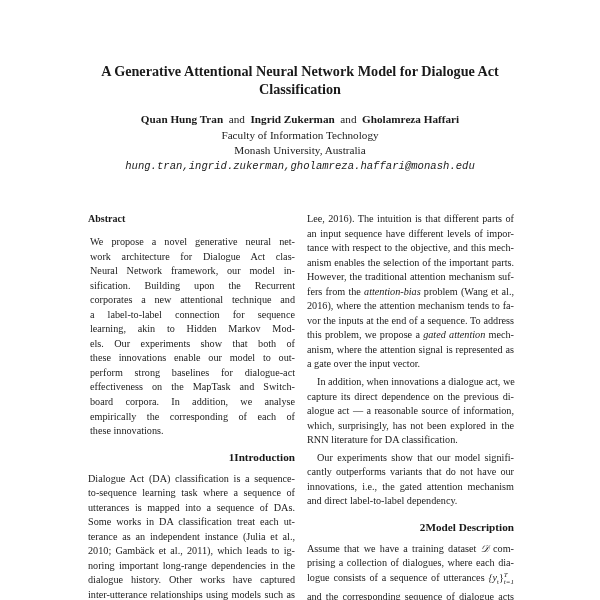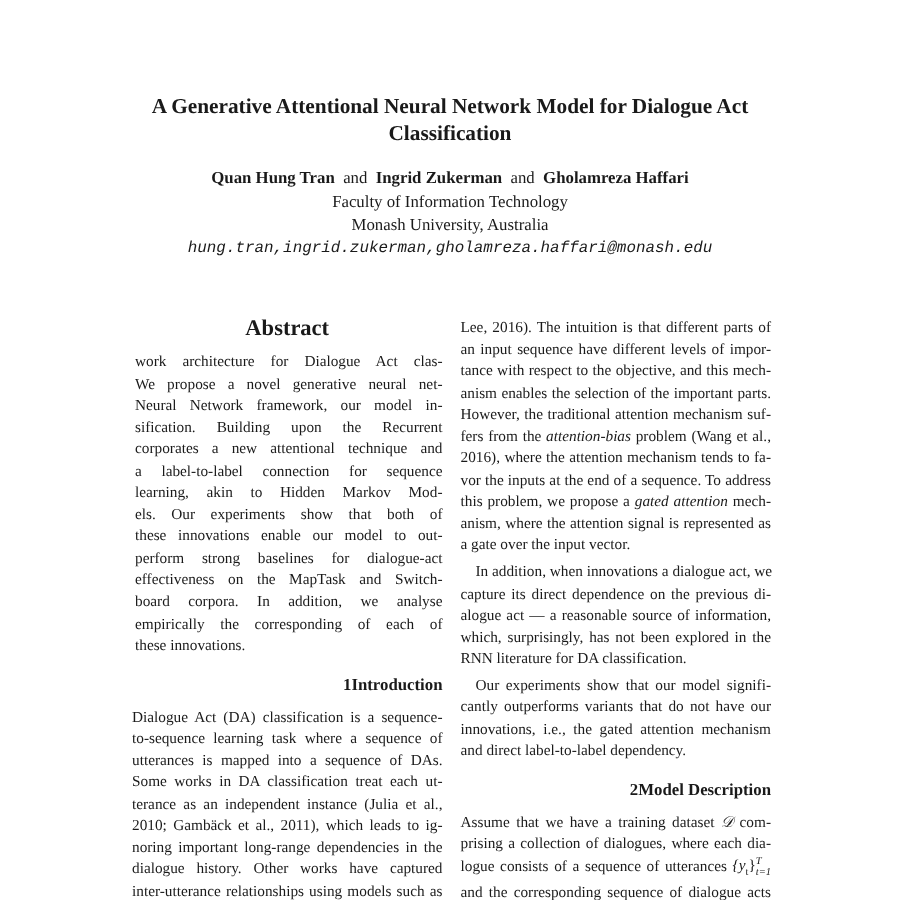--- a/index.html
+++ b/index.html
@@ -6,21 +6,21 @@
   body { width: 600px; height: 600px; overflow: hidden; position: relative;
          font-family: "Liberation Serif", serif; color: #1a1a1a; }
   .title { position: absolute; left: 60px; width: 480px; top: 62px; text-align: center;
            font-weight: bold; font-size: 14.2px; line-height: 18px; }
   .authors { position: absolute; left: 60px; width: 480px; top: 112px; text-align: center;
              font-size: 11.2px; line-height: 15.5px; }
   .authors b { font-weight: bold; }
   .email { font-family: "Liberation Mono", monospace; font-size: 10.6px; font-style: italic; }
   .col { position: absolute; top: 212px; font-size: 10.2px; line-height: 14.55px; text-align: justify; }
   .left { left: 88px; width: 207px; }
-  .abstract-head { text-align: center; font-weight: bold; font-size: 15px; margin: 0 0 9px 0; line-height: 14px; }
+  .abstract-head { font-weight: bold; font-size: 10px; margin: 0 0 9px 0; line-height: 14px; }
   .abstract { margin: 0 0 0 2px; width: 205px; }
   .right { left: 307px; width: 207px; }
   .sec-head { font-weight: bold; font-size: 11.2px; margin: 11px 0 8px 0; line-height: 14px; text-align: right; }
   .sec-head .num { display: inline-block; width: 19px; }
   .line { display: block; text-align: justify; text-align-last: justify; white-space: nowrap; }
   .line.last { text-align-last: left; }
   i { font-style: italic; }
 </style>
 </head>
 <body>
@@ -39,22 +39,22 @@
     <b>Gholamreza Haffari</b>
   </div>
   <div>Faculty of Information Technology</div>
   <div>Monash University, Australia</div>
   <div class="email">hung.tran,ingrid.zukerman,gholamreza.haffari@monash.edu</div>
 </div>
 
 <div class="col left">
   <div class="abstract-head">Abstract</div>
   <div class="abstract" id="abstract-body">
+      <span class="line">We propose a novel generative neural net-</span>
       <span class="line">work architecture for Dialogue Act clas-</span>
-      <span class="line">We propose a novel generative neural net-</span>
       <span class="line">Neural Network framework, our model in-</span>
       <span class="line">sification.  Building upon the Recurrent</span>
       <span class="line">corporates a new attentional technique and</span>
       <span class="line">a label-to-label connection for sequence</span>
       <span class="line">learning, akin to Hidden Markov Mod-</span>
       <span class="line">els.  Our experiments show that both of</span>
       <span class="line">these innovations enable our model to out-</span>
       <span class="line">perform strong baselines for dialogue-act</span>
       <span class="line">effectiveness on the MapTask and Switch-</span>
       <span class="line">board corpora.  In addition, we analyse</span>

